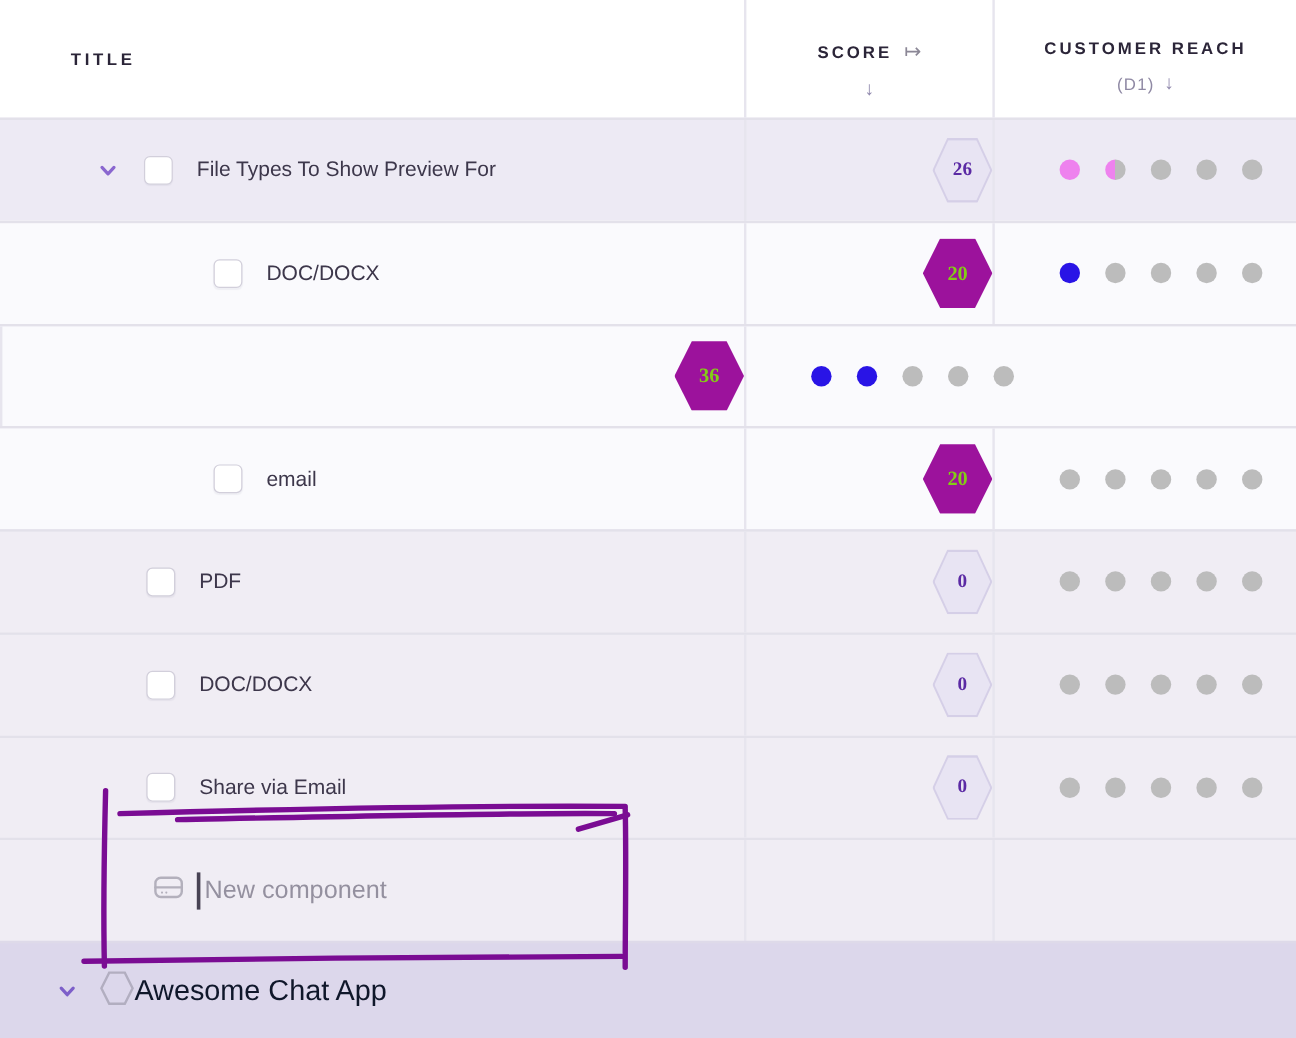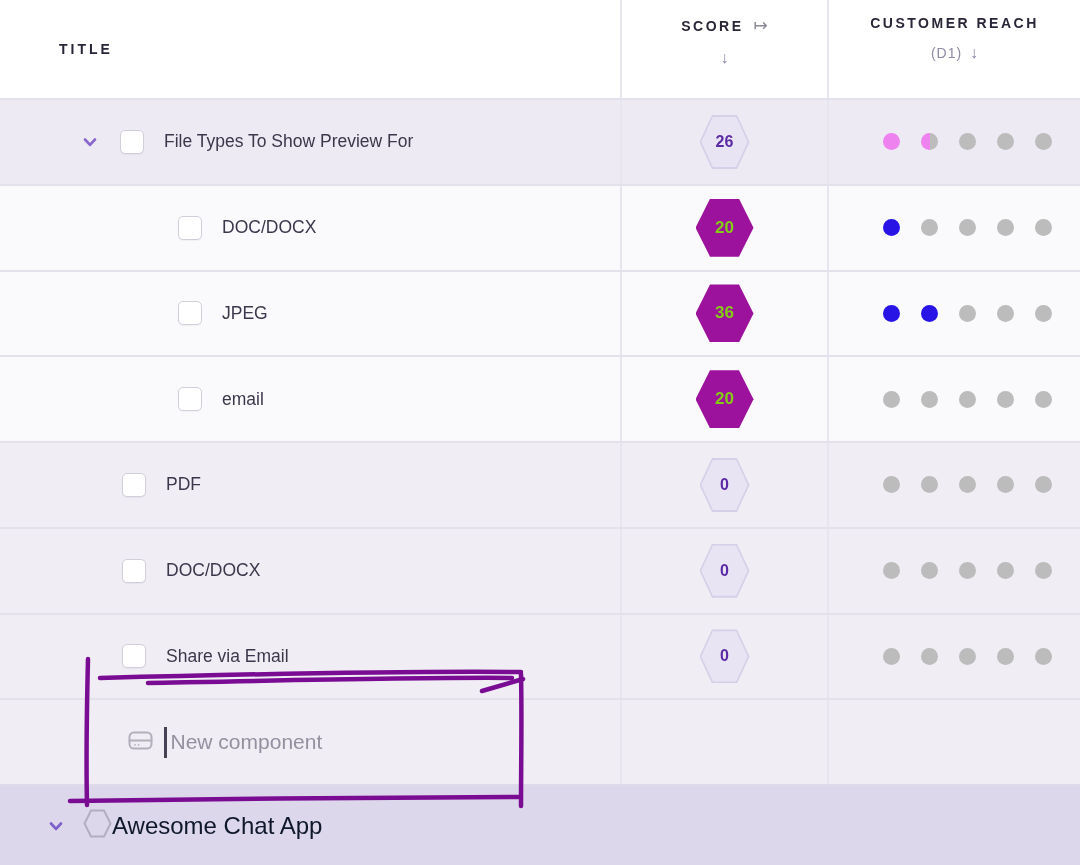--- a/index.html
+++ b/index.html
@@ -16,41 +16,41 @@
   .header-row {
     height:98px; display:grid; grid-template-columns:620px 207px 253px;
     background:#ffffff;
   }
   .hcell { color:#28223a; }
   .hcell-title { display:flex; align-items:center; padding-left:59px; }
   .hcell-title .hlabel { font-size:14px; font-weight:700; letter-spacing:3px; }
   .hcell-score, .hcell-reach {
     border-left:2px solid #e7e5ee;
     display:flex; flex-direction:column; align-items:center;
-    padding-top:15px;
+    padding-top:32px;
   }
   .hline1 { display:flex; align-items:center; gap:10px; }
   .hlabel { font-size:14px; font-weight:700; letter-spacing:2.5px; color:#2b2538; }
   .map-icon { font-size:17px; color:#8b8796; font-weight:400; }
   .sort-arrow { color:#8f87ac; font-size:16px; }
   .hline2 { margin-top:13px; display:flex; align-items:center; gap:8px; }
   .dim-sub { font-size:14px; color:#8f89a4; letter-spacing:1px; }
 
   
   .row {
     height:85.75px; display:grid; grid-template-columns:620px 207px 253px;
     border-top:2px solid #e3e1ea;
   }
   .bg-lavender { background:#edeaf4; }
   .bg-white    { background:#fafafd; }
   .bg-muted    { background:#f0edf4; }
 
   .cell { display:flex; align-items:center; }
   .cell-title { overflow:hidden; }
-  .cell-score { justify-content:center; border-left:2px solid #e7e5ee; }
+  .cell-score { justify-content:flex-end; border-left:2px solid #e7e5ee;font-family:Liberation Serif, serif; }
   .cell-reach { border-left:2px solid #e7e5ee; padding-left:54px; gap:21px; }
 
   .chevron { width:20px; height:20px; flex:0 0 auto; }
   .lvl-parent .chevron { margin-left:80px; }
   .checkbox {
     width:24px; height:24px; border-radius:5px; background:#ffffff;
     border:1.5px solid #d2cfdb; flex:0 0 auto;
     box-shadow:0 1px 1px rgba(40,30,70,0.05);
   }
   .lvl-parent  .checkbox { margin-left:20px; }
@@ -164,24 +164,20 @@
         </div>
         <div class="cell cell-reach">
           <span class="dot blue"></span>
           <span class="dot gray"></span>
           <span class="dot gray"></span>
           <span class="dot gray"></span>
           <span class="dot gray"></span>
         </div>
       </div>
       <div class="row bg-white">
-        <div class="cell cell-title lvl-child">
-          <span class="checkbox"></span>
-          <span class="row-label">JPEG</span>
-        </div>
         <div class="cell cell-score">
           <span class="badge filled">
             <span class="badge-num">36</span>
           </span>
         </div>
         <div class="cell cell-reach">
           <span class="dot blue"></span>
           <span class="dot blue"></span>
           <span class="dot gray"></span>
           <span class="dot gray"></span>

